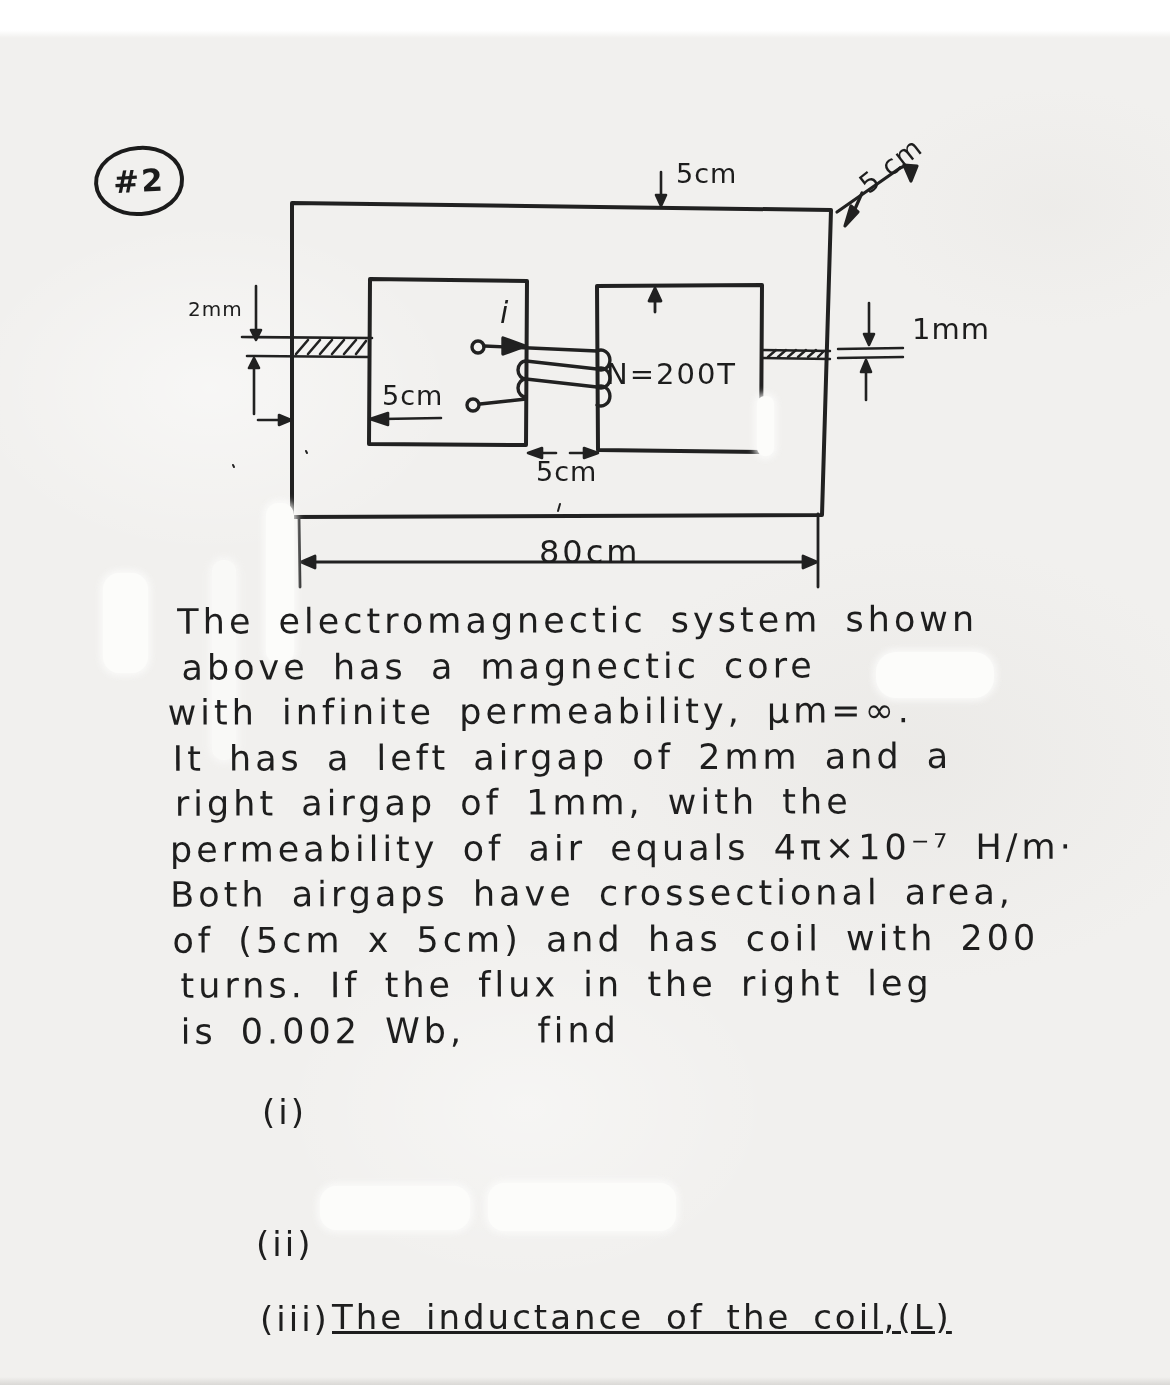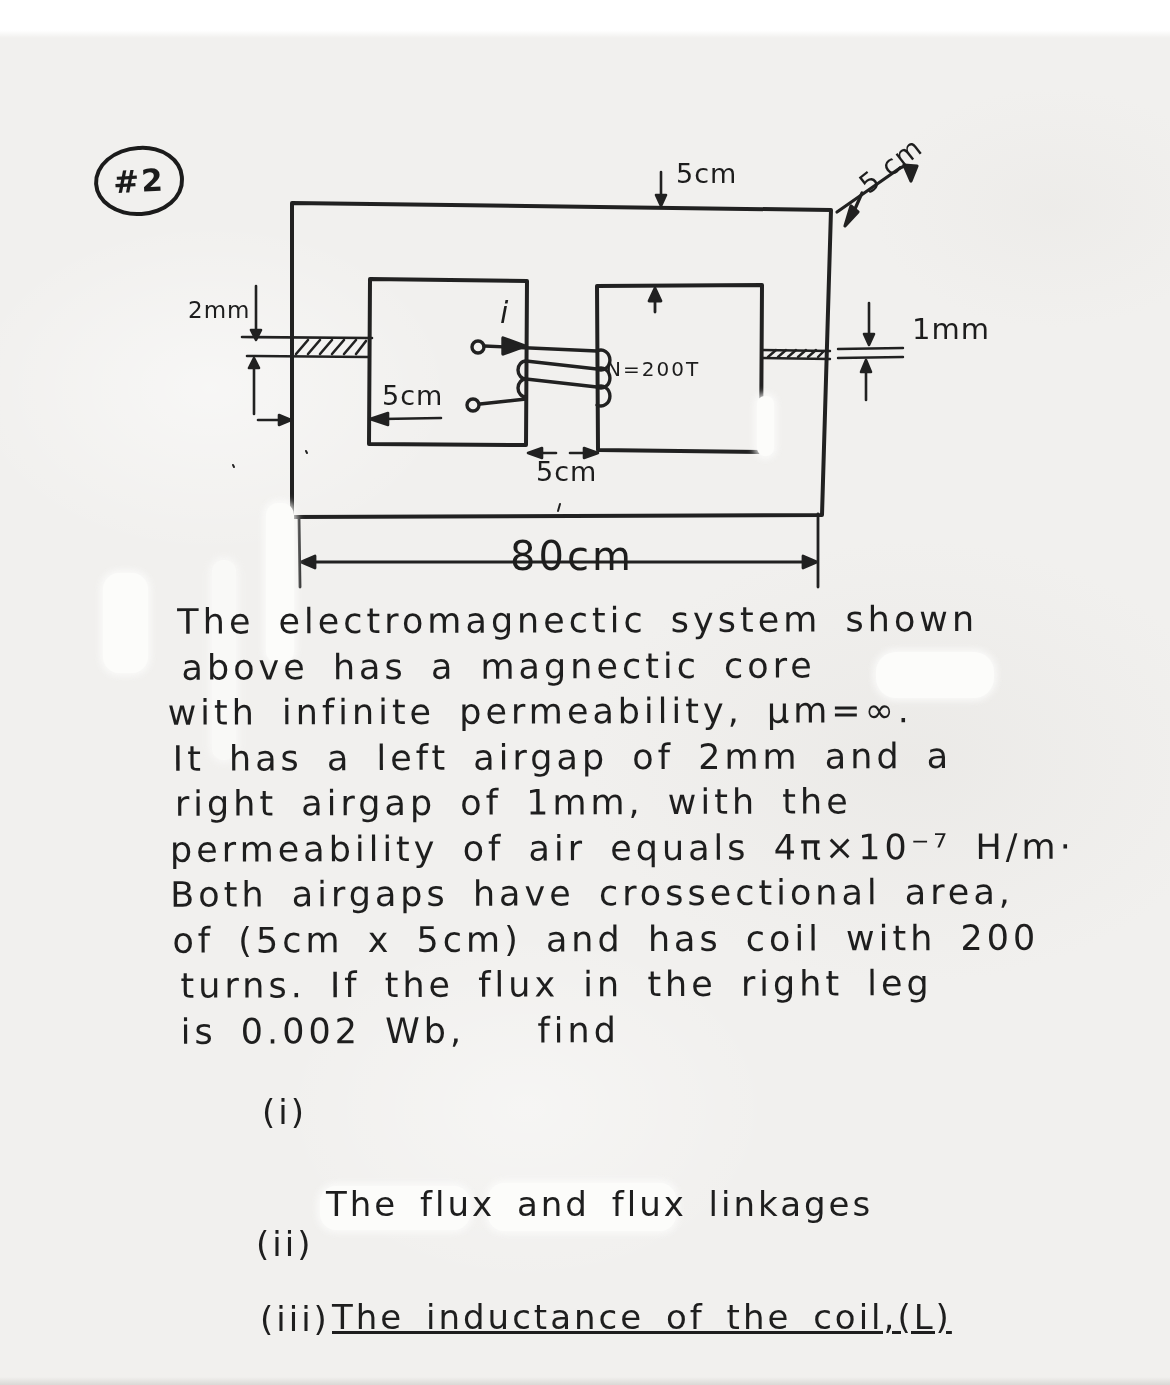--- a/index.html
+++ b/index.html
@@ -174,42 +174,41 @@
   </svg>
 
   <div class="whiteout wo-over" style="left:757px;top:396px;width:17px;height:60px;border-radius:8px;"></div>
   <div class="whiteout wo-over" style="left:266px;top:503px;width:28px;height:160px;border-radius:12px;"></div>
   <div class="whiteout wo-over" style="left:212px;top:560px;width:24px;height:200px;border-radius:12px;opacity:.8;"></div>
   <div class="whiteout wo-over" style="left:103px;top:573px;width:45px;height:100px;border-radius:16px;"></div>
   <div class="whiteout wo-over" style="left:876px;top:652px;width:118px;height:46px;border-radius:20px;"></div>
 
   <div class="dlabel" style="left:676px;top:158px;">5cm</div>
   <div class="dlabel" style="left:853px;top:175px;transform:rotate(-38deg);transform-origin:left top;">5 cm</div>
-  <div class="dlabel" style="left:188px;top:297px;font-size:23px;">2mm</div>
+  <div class="dlabel" style="left:188px;top:297px;font-size:20px;">2mm</div>
   <div class="dlabel" style="left:912px;top:312px;font-size:29px;">1mm</div>
   <div class="dlabel" style="left:382px;top:380px;">5cm</div>
   <div class="dlabel" style="left:536px;top:456px;">5cm</div>
-  <div class="dlabel" style="left:606px;top:357px;font-size:20px;letter-spacing:2px;">N=200T</div>
+  <div class="dlabel" style="left:606px;top:357px;font-size:29px;letter-spacing:2px;">N=200T</div>
   <div class="dlabel" style="left:500px;top:295px;font-size:30px;font-style:italic;">i</div>
-  <div class="dlabel" style="left:510px;top:533px;font-size:40px;letter-spacing:3px;">80cm</div>
+  <div class="dlabel" style="left:539px;top:533px;font-size:32px;letter-spacing:3px;">80cm</div>
 
   <div class="para">
     <div class="tline">The electromagnectic system shown</div>
     <div class="tline">above has a magnectic core</div>
     <div class="tline">with infinite permeability, μm=∞.</div>
     <div class="tline">It has a left airgap of 2mm and a</div>
     <div class="tline">right airgap of 1mm, with the</div>
     <div class="tline">permeability of air equals 4π×10⁻⁷ H/m·</div>
     <div class="tline">Both airgaps have crossectional area,</div>
     <div class="tline">of (5cm x 5cm) and has coil with 200</div>
     <div class="tline">turns. If the flux in the right leg</div>
     <div class="tline">is 0.002 Wb,   find</div>
   </div>
 
   <div class="qnum" style="left:262px;top:1092px;">(i)</div>
 
   <div class="qnum" style="left:256px;top:1224px;">(ii)</div>
-  <div class="qtext" style="left:326px;top:1184px;">The flux and flux linkages</div>
 
   <div class="qnum" style="left:260px;top:1299px;">(iii)</div>
   <div class="qtext" style="left:332px;top:1297px;text-decoration:underline;">The inductance of the coil,(L)</div>
 
 </div>
 
 </body></html>

